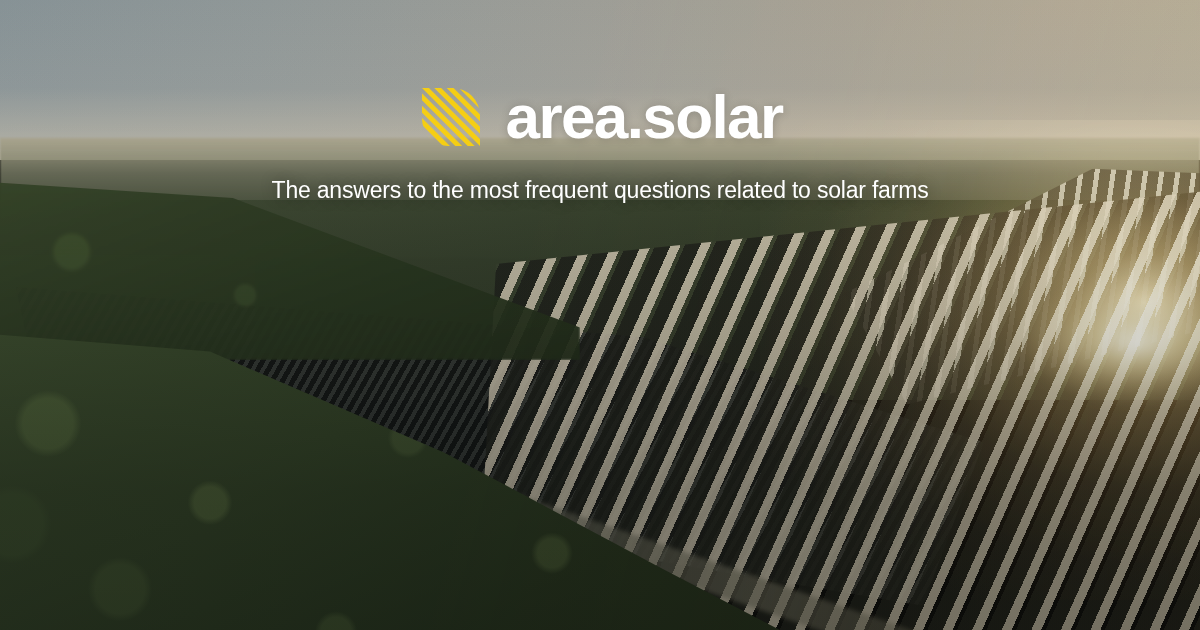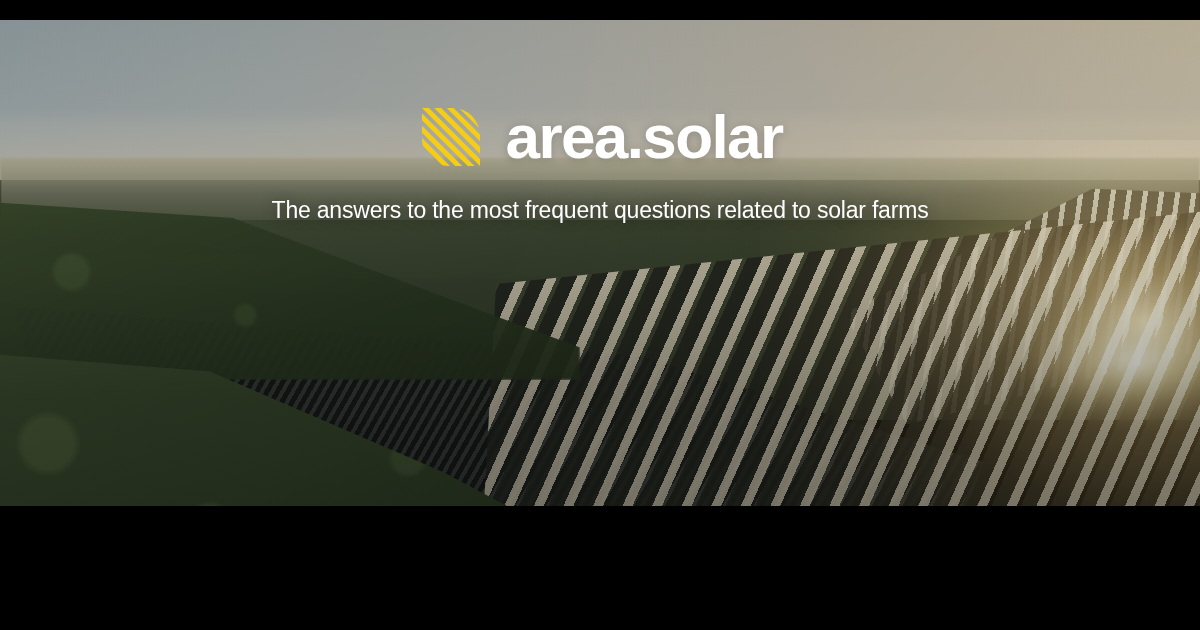--- a/index.html
+++ b/index.html
@@ -5,24 +5,23 @@
 <style>
   html, body {
     margin: 0;
     padding: 0;
     background: #000;
   }
 
   .og-banner {
     position: relative;
     width: 1200px;
-    height: 486px;
+    height: 630px;
     overflow: hidden;
     font-family: "Liberation Sans", "DejaVu Sans", sans-serif;
-    margin-top: 20px;
     -webkit-font-smoothing: antialiased;
   }
 
   
   .photo {
     position: absolute;
     inset: 0;
     overflow: hidden;
   }
 

